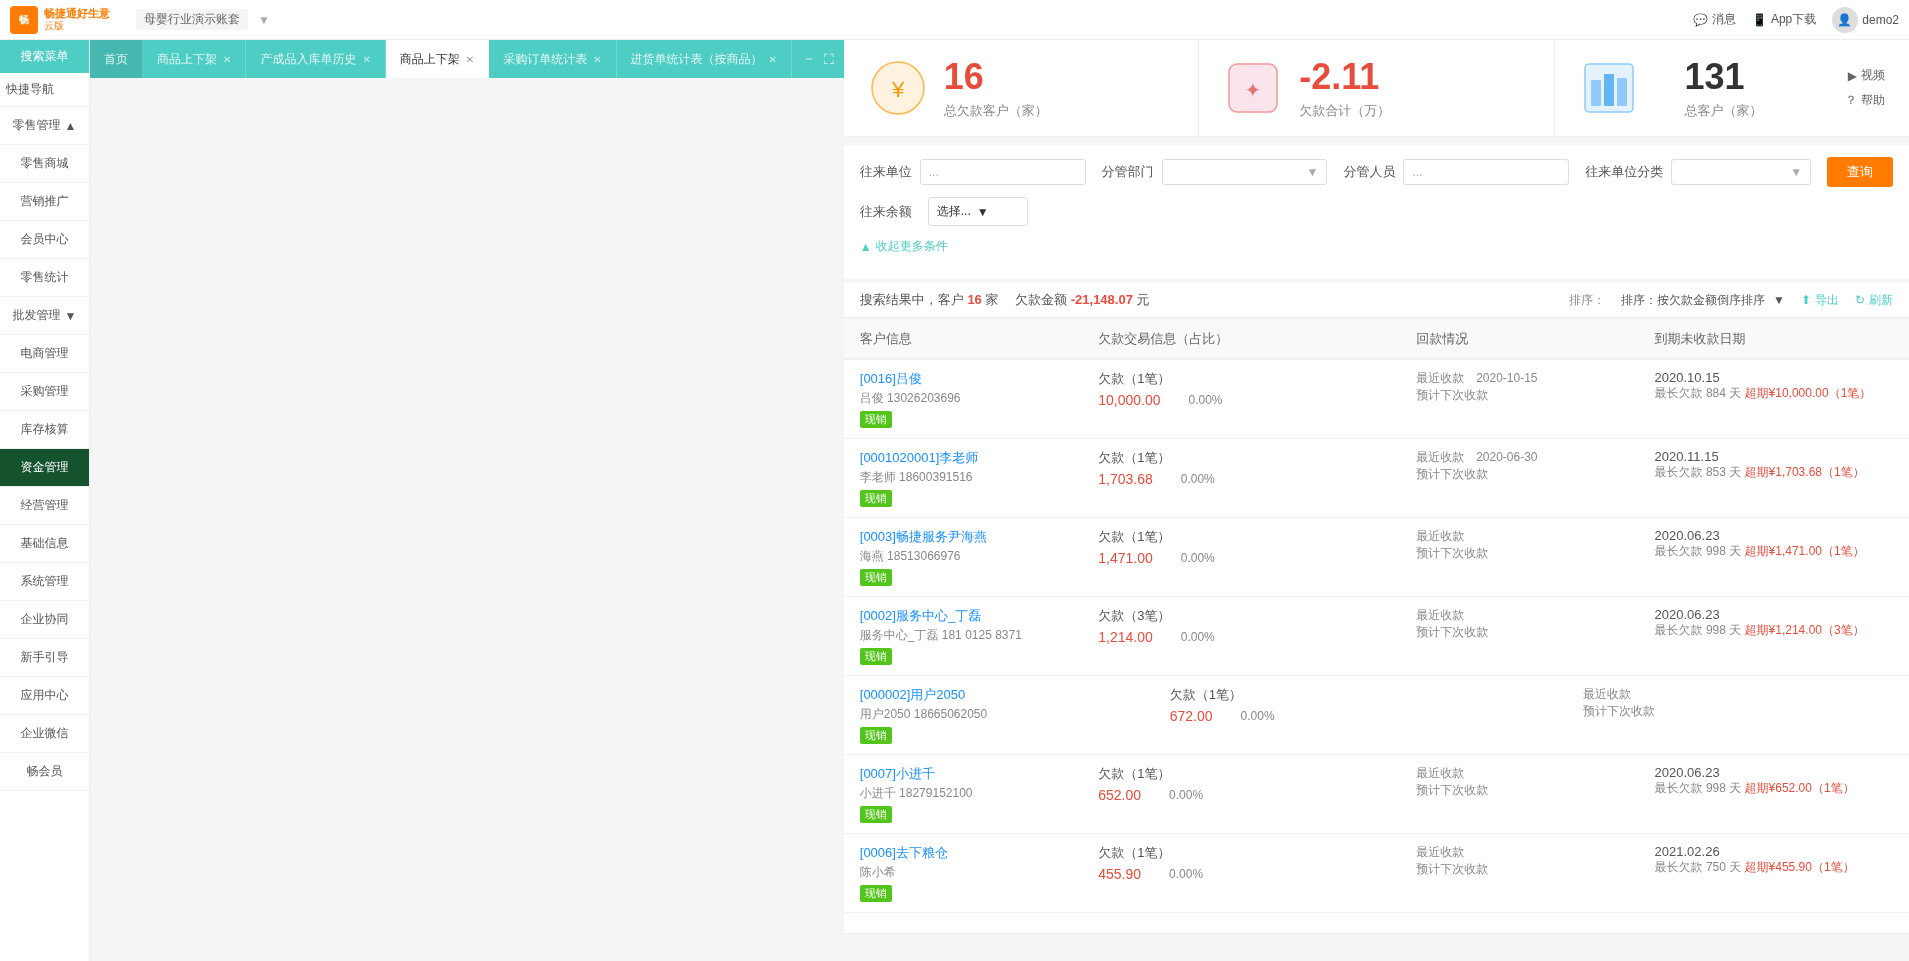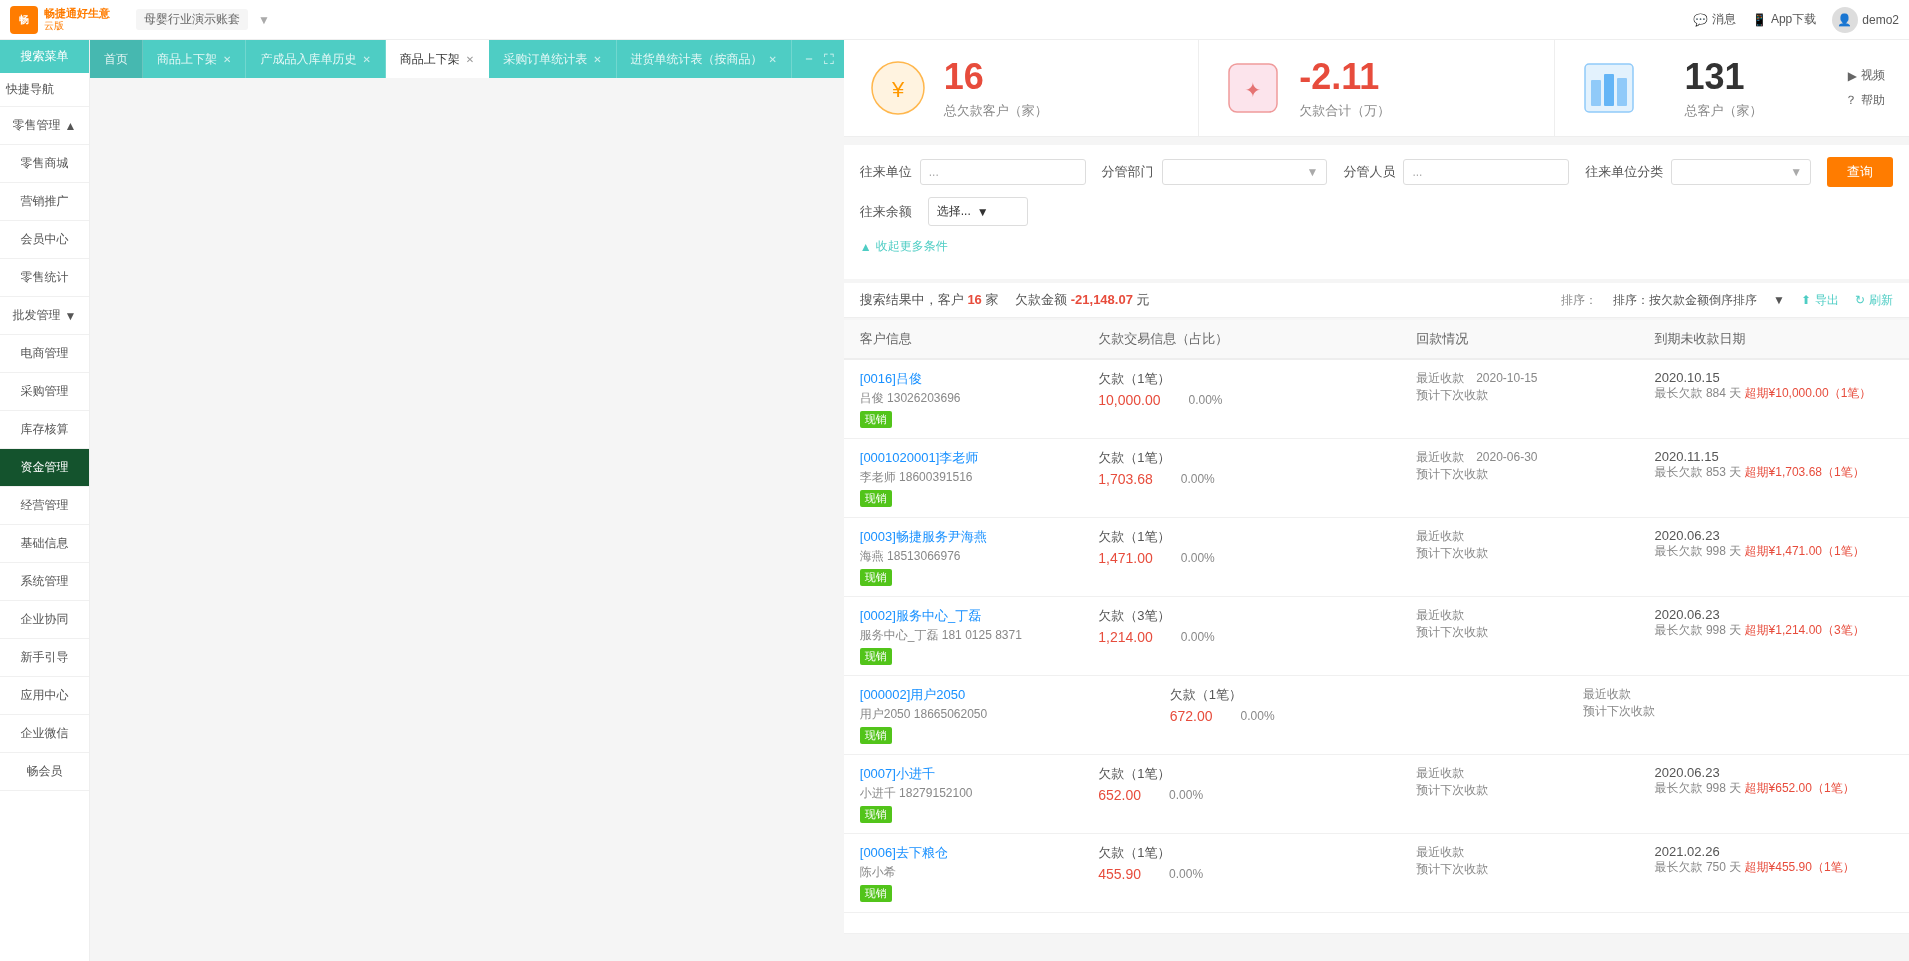--- a/index.html
+++ b/index.html
@@ -67,21 +67,21 @@
     .filter-row-2 { display: flex; align-items: center; gap: 16px; }
     .balance-select { border: 1px solid #ddd; border-radius: 3px; padding: 5px 8px; font-size: 12px; display: flex; align-items: center; gap: 6px; cursor: pointer; min-width: 100px; }
     .collapse-btn { margin: 0 auto; color: #4ECDC4; font-size: 12px; cursor: pointer; display: flex; align-items: center; gap: 4px; padding: 6px 0; text-align: center; }
 
     
     .results-bar { display: flex; align-items: center; justify-content: space-between; background: #fff; padding: 8px 16px; border-bottom: 1px solid #eee; margin-bottom: 2px; }
     .results-info { font-size: 13px; color: #555; }
     .results-info span.count { color: #e74c3c; font-weight: bold; }
     .results-info span.amount { color: #e74c3c; font-weight: bold; }
     .results-actions { display: flex; align-items: center; gap: 16px; font-size: 12px; color: #555; }
-    .sort-select { display: flex; align-items: center; gap: 16px; cursor: pointer; }
+    .sort-select { display: flex; align-items: center; gap: 8px; cursor: pointer; }
     .export-btn { display: flex; align-items: center; gap: 4px; cursor: pointer; color: #4ECDC4; }
     .refresh-btn { display: flex; align-items: center; gap: 4px; cursor: pointer; color: #4ECDC4; }
 
     
     .data-table { width: 100%; background: #fff; }
     .table-header { display: flex; background: #f9f9f9; border-bottom: 2px solid #eee; padding: 10px 16px; font-size: 13px; color: #666; font-weight: 500; }
     .col-customer { flex: 3; }
     .col-debt { flex: 4; }
     .col-recovery { flex: 3; }
     .col-overdue { flex: 3; }

